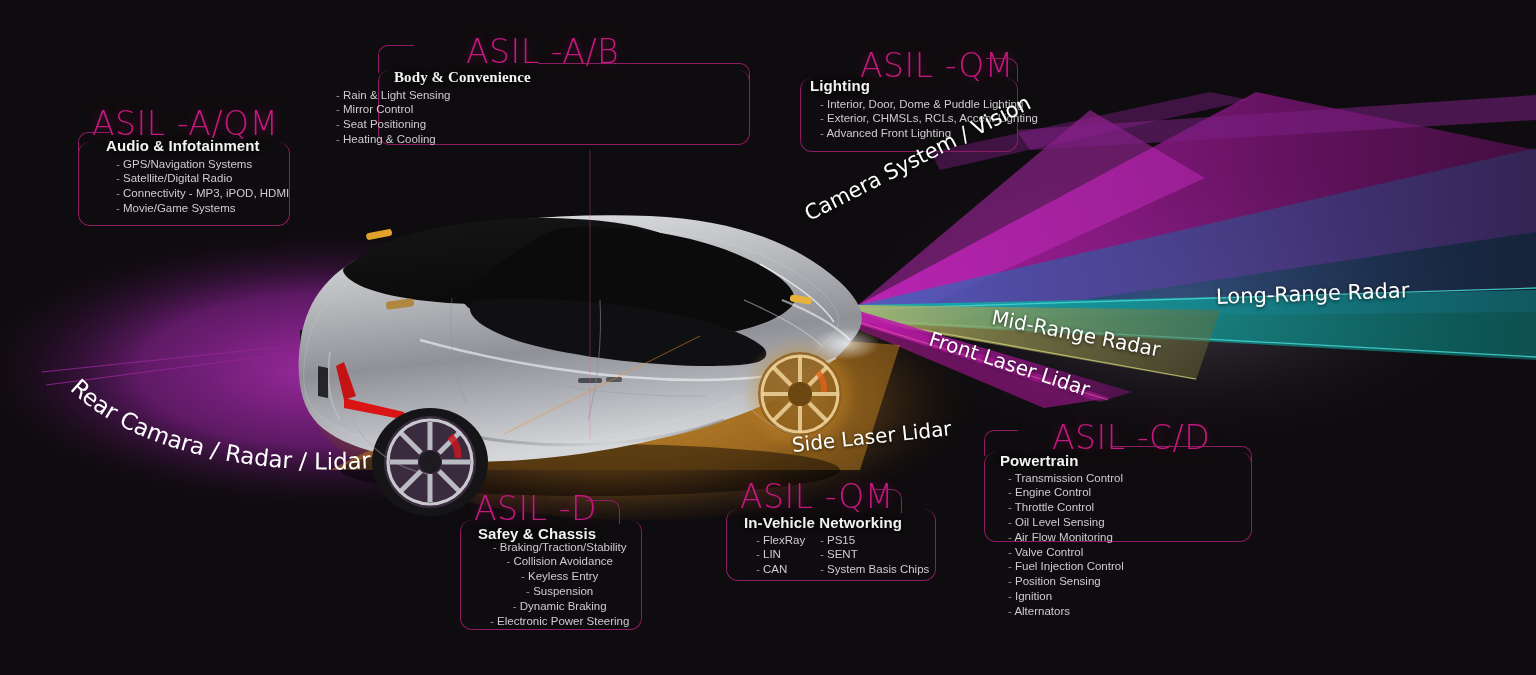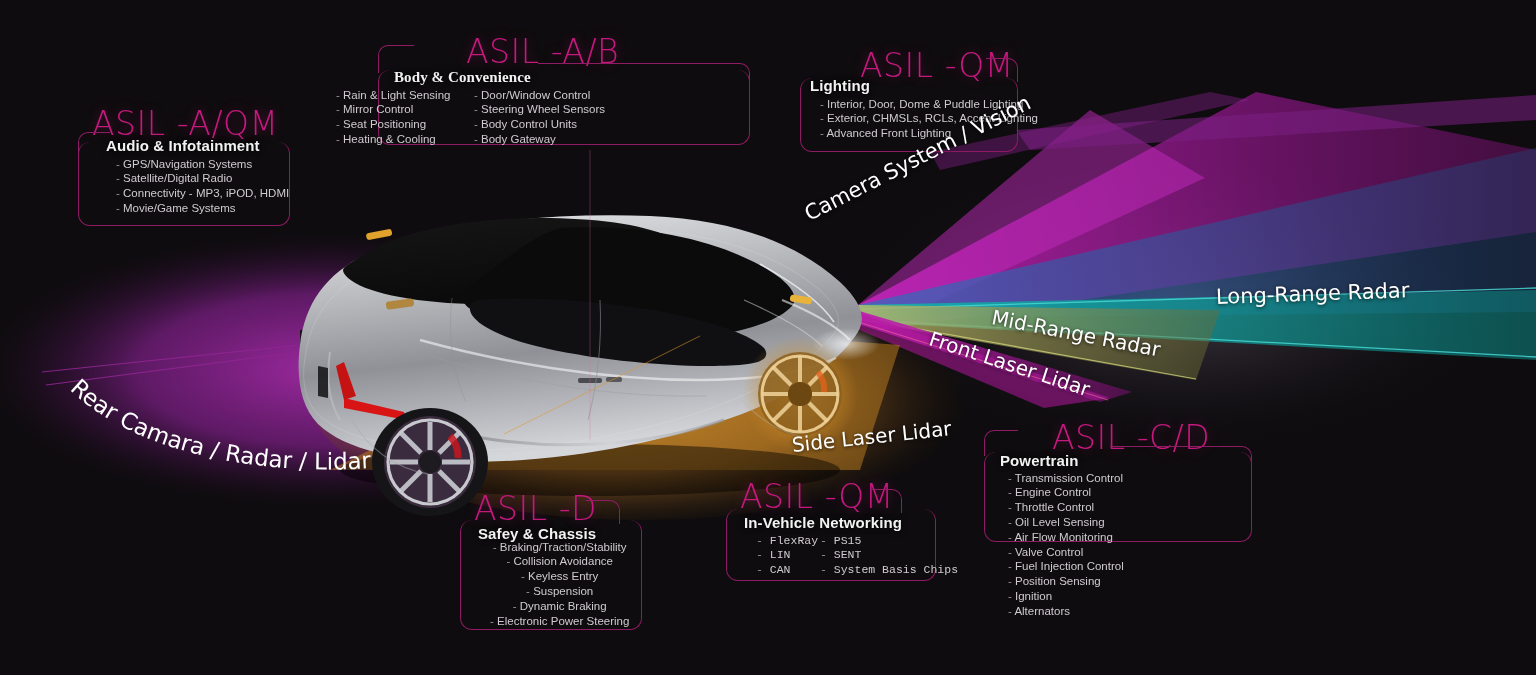--- a/index.html
+++ b/index.html
@@ -340,26 +340,20 @@
     <div class="bracket" style="left:538px; top:63px; width:212px; height:18px;
                 border-left:none; border-bottom:none; border-radius:0 10px 0 0;"></div>
     <div class="cat-title" style="left:394px; top:69px;font-family:Liberation Serif, serif;">Body &amp; Convenience</div>
     <div class="items" style="left:336px; top:88px;">
       <div class="col" style="width:138px;">
         <div class="item">Rain &amp; Light Sensing</div>
         <div class="item">Mirror Control</div>
         <div class="item">Seat Positioning</div>
         <div class="item">Heating &amp; Cooling</div>
       </div>
-      <div class="col">
-        <div class="item">Door/Window Control</div>
-        <div class="item">Steering Wheel Sensors</div>
-        <div class="item">Body Control Units</div>
-        <div class="item">Body Gateway</div>
-      </div>
     </div>
   </div>
 
   <div class="callout">
     <div class="asil-tag" style="left:860px; top:46px; font-size:33px;">ASIL -QM</div>
     <div class="bracket" style="left:986px; top:58px; width:32px; height:24px;
                 border-left:none; border-bottom:none; border-radius:0 10px 0 0;"></div>
     <div class="bracket" style="left:800px; top:78px; width:218px; height:74px; border-top:none;"></div>
     <div class="cat-title" style="left:810px; top:77px;">Lighting</div>
     <div class="items" style="left:820px; top:97px;">
@@ -414,21 +408,21 @@
       </div>
     </div>
   </div>
 
   <div class="callout">
     <div class="asil-tag" style="left:740px; top:477px; font-size:33px;">ASIL -QM</div>
     <div class="bracket" style="left:870px; top:489px; width:32px; height:24px;
                 border-left:none; border-bottom:none; border-radius:0 10px 0 0;"></div>
     <div class="bracket" style="left:726px; top:509px; width:210px; height:72px; border-top:none;"></div>
     <div class="cat-title" style="left:744px; top:514px;">In-Vehicle Networking</div>
-    <div class="items" style="left:756px; top:533px;font-family:Liberation Mono, monospace;">
+    <div class="items" style="left:756px; top:533px;">
       <div class="col" style="width:64px;">
         <div class="item">FlexRay</div>
         <div class="item">LIN</div>
         <div class="item">CAN</div>
       </div>
       <div class="col">
         <div class="item">PS15</div>
         <div class="item">SENT</div>
         <div class="item">System Basis Chips</div>
       </div>

